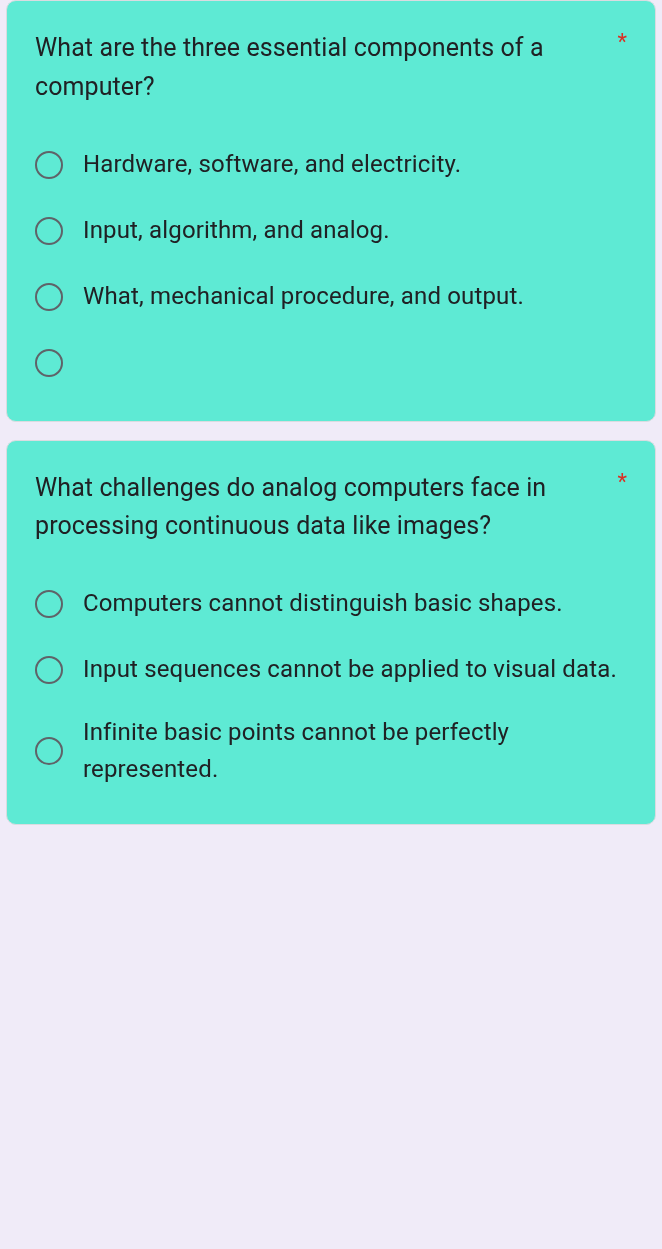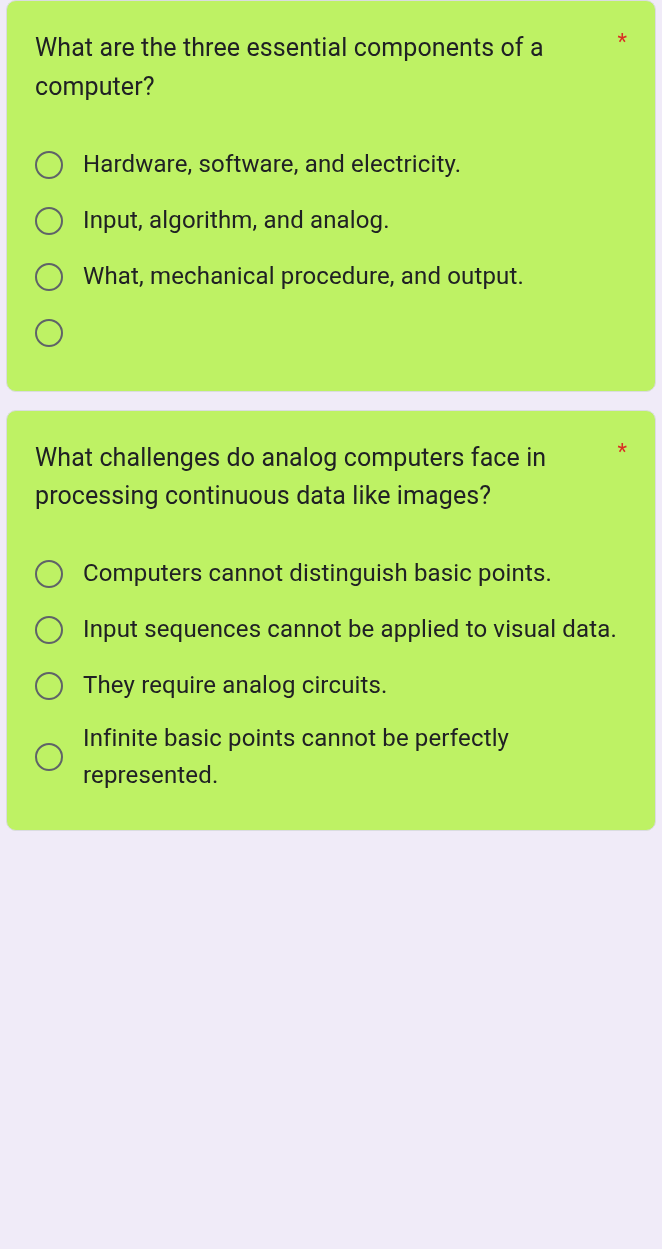--- a/index.html
+++ b/index.html
@@ -7,21 +7,21 @@
       margin: 0;
       padding: 0;
     }
     body {
       font-family: Roboto, Arial, sans-serif;
       background: #f0ebf8;
       width: 662px;
       padding: 0 6px;
     }
     .card {
-      background: #bef264;
+      background: #5eead4;
       border: 1px solid #dadce0;
       border-radius: 10px;
       padding: 28px 28px 36px 28px;
       margin-bottom: 18px;
     }
     .question-row {
       display: flex;
       align-items: flex-start;
       margin-bottom: 36px;
     }
@@ -34,21 +34,21 @@
     }
     .required {
       color: #d93025;
       font-size: 22px;
       margin-left: 16px;
       line-height: 1.2;
     }
     .options {
       display: flex;
       flex-direction: column;
-      gap: 12px;
+      gap: 22px;
     }
     .option {
       display: flex;
       align-items: center;
       gap: 20px;
       cursor: pointer;
       min-height: 44px;
     }
     .radio-outer {
       width: 28px;
@@ -95,28 +95,24 @@
 </div>
 
 <div class="card">
   <div class="question-row">
     <div class="question-text">What challenges do analog computers face in processing continuous data like images?</div>
     <div class="required">*</div>
   </div>
   <div class="options">
     <label class="option">
       <span class="radio-outer"></span>
-      <span class="option-label">Computers cannot distinguish basic points.</span>
+      <span class="option-label">Computers cannot distinguish basic shapes.</span>
     </label>
     <label class="option">
       <span class="radio-outer"></span>
       <span class="option-label">Input sequences cannot be applied to visual data.</span>
-    </label>
-    <label class="option">
-      <span class="radio-outer"></span>
-      <span class="option-label">They require analog circuits.</span>
     </label>
     <label class="option">
       <span class="radio-outer"></span>
       <span class="option-label">Infinite basic points cannot be perfectly represented.</span>
     </label>
   </div>
 </div>
 
 </body></html>

